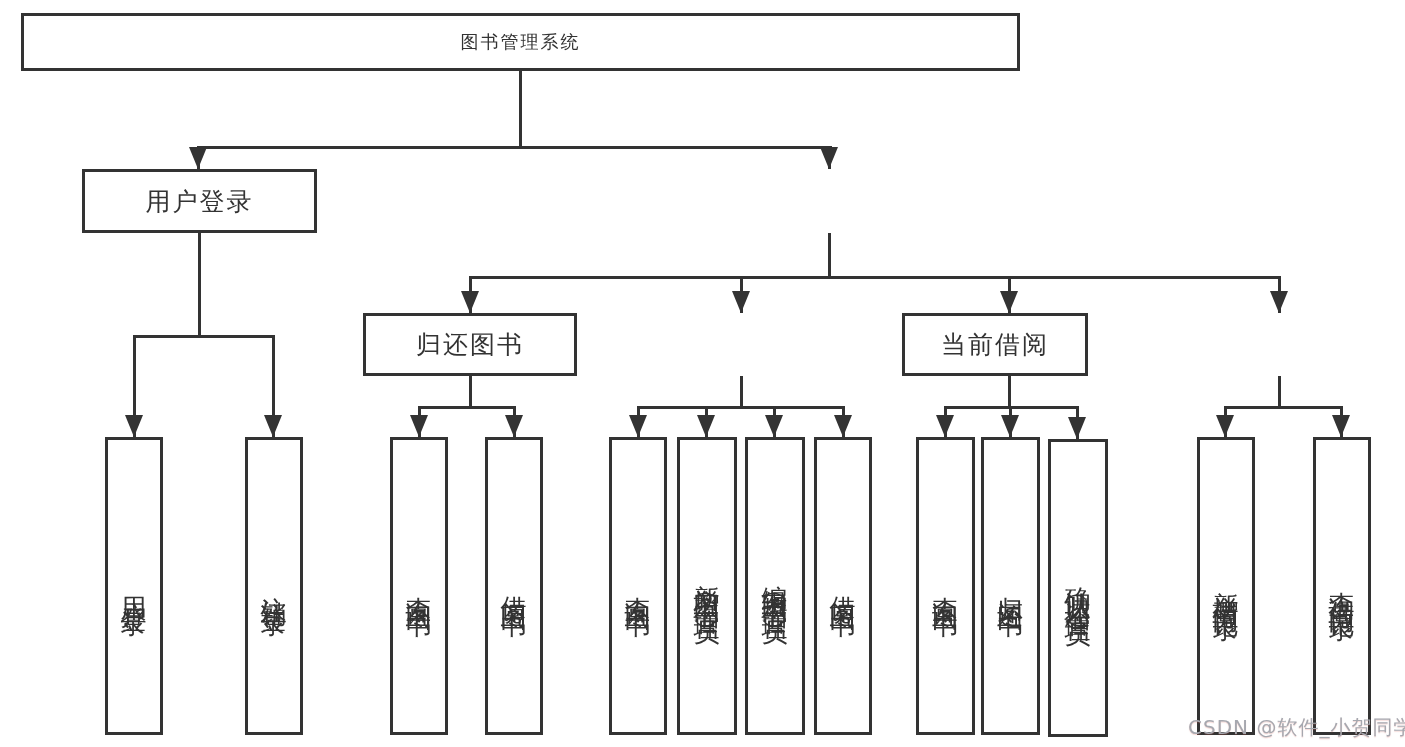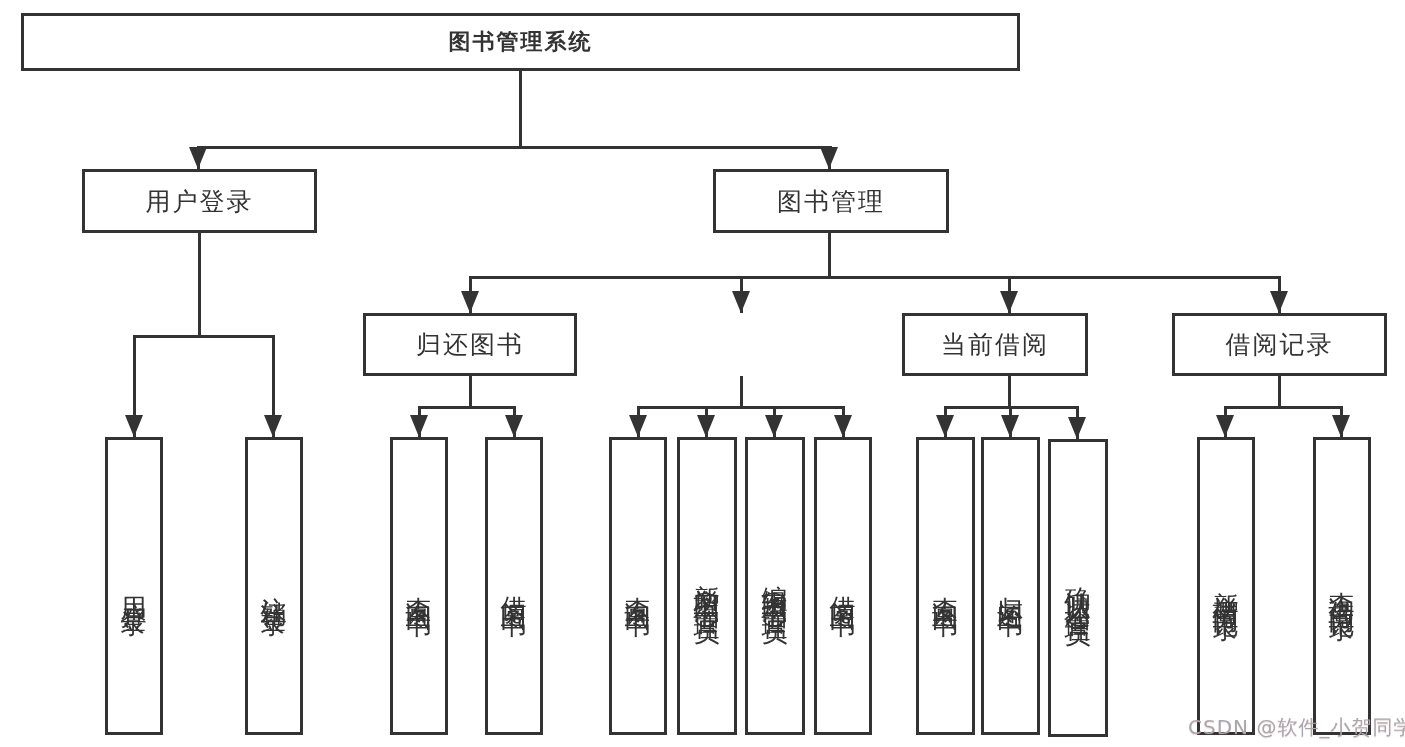--- a/index.html
+++ b/index.html
@@ -5,21 +5,21 @@
   html,body{margin:0;padding:0;background:#ffffff;}
   .canvas{
     position:relative;width:1405px;height:747px;background:#ffffff;overflow:hidden;
     font-family:"DejaVu Sans","Liberation Sans",sans-serif;color:#333333;
   }
   .box{
     position:absolute;box-sizing:border-box;border:3px solid #333333;background:#ffffff;
     display:flex;align-items:center;justify-content:center;z-index:2;
   }
   .box.h span{font-size:25px;letter-spacing:2px;white-space:nowrap;color:#333333;}
-  .box.h.title span{font-size:22px;font-weight:bold;}
+  .box.h.title span{font-size:18px;}
   .box.v span{
     writing-mode:vertical-rl;text-orientation:mixed;
     font-size:26px;letter-spacing:5px;line-height:1;color:#333333;white-space:nowrap;
   }
   .line{position:absolute;background:#333333;z-index:1;}
   .ah{
     position:absolute;width:0;height:0;z-index:1;
     border-left:9px solid transparent;border-right:9px solid transparent;
     border-top:22px solid #333333;
   }
@@ -35,36 +35,30 @@
 <div class="canvas">
 
   <div class="box h title" style="left:21px;top:13px;width:999px;height:58px">
     <span>图书管理系统</span>
   </div>
 
   <div class="box h" style="left:82px;top:169px;width:235px;height:64px">
     <span>用户登录</span>
   </div>
 
-  <div class="box h" style="left:713px;top:169px;width:236px;height:64px">
-    <span>图书管理</span>
-  </div>
 
   <div class="box h" style="left:363px;top:313px;width:214px;height:63px">
     <span>归还图书</span>
   </div>
 
 
   <div class="box h" style="left:902px;top:313px;width:186px;height:63px">
     <span>当前借阅</span>
   </div>
 
-  <div class="box h" style="left:1172px;top:313px;width:215px;height:63px">
-    <span>借阅记录</span>
-  </div>
 
   <div class="box v" style="left:105px;top:437px;width:58px;height:298px">
     <span>用户登录</span>
   </div>
   <div class="box v" style="left:245px;top:437px;width:58px;height:298px">
     <span>注销登录</span>
   </div>
 
   <div class="box v" style="left:390px;top:437px;width:58px;height:298px">
     <span>查询图书</span>

